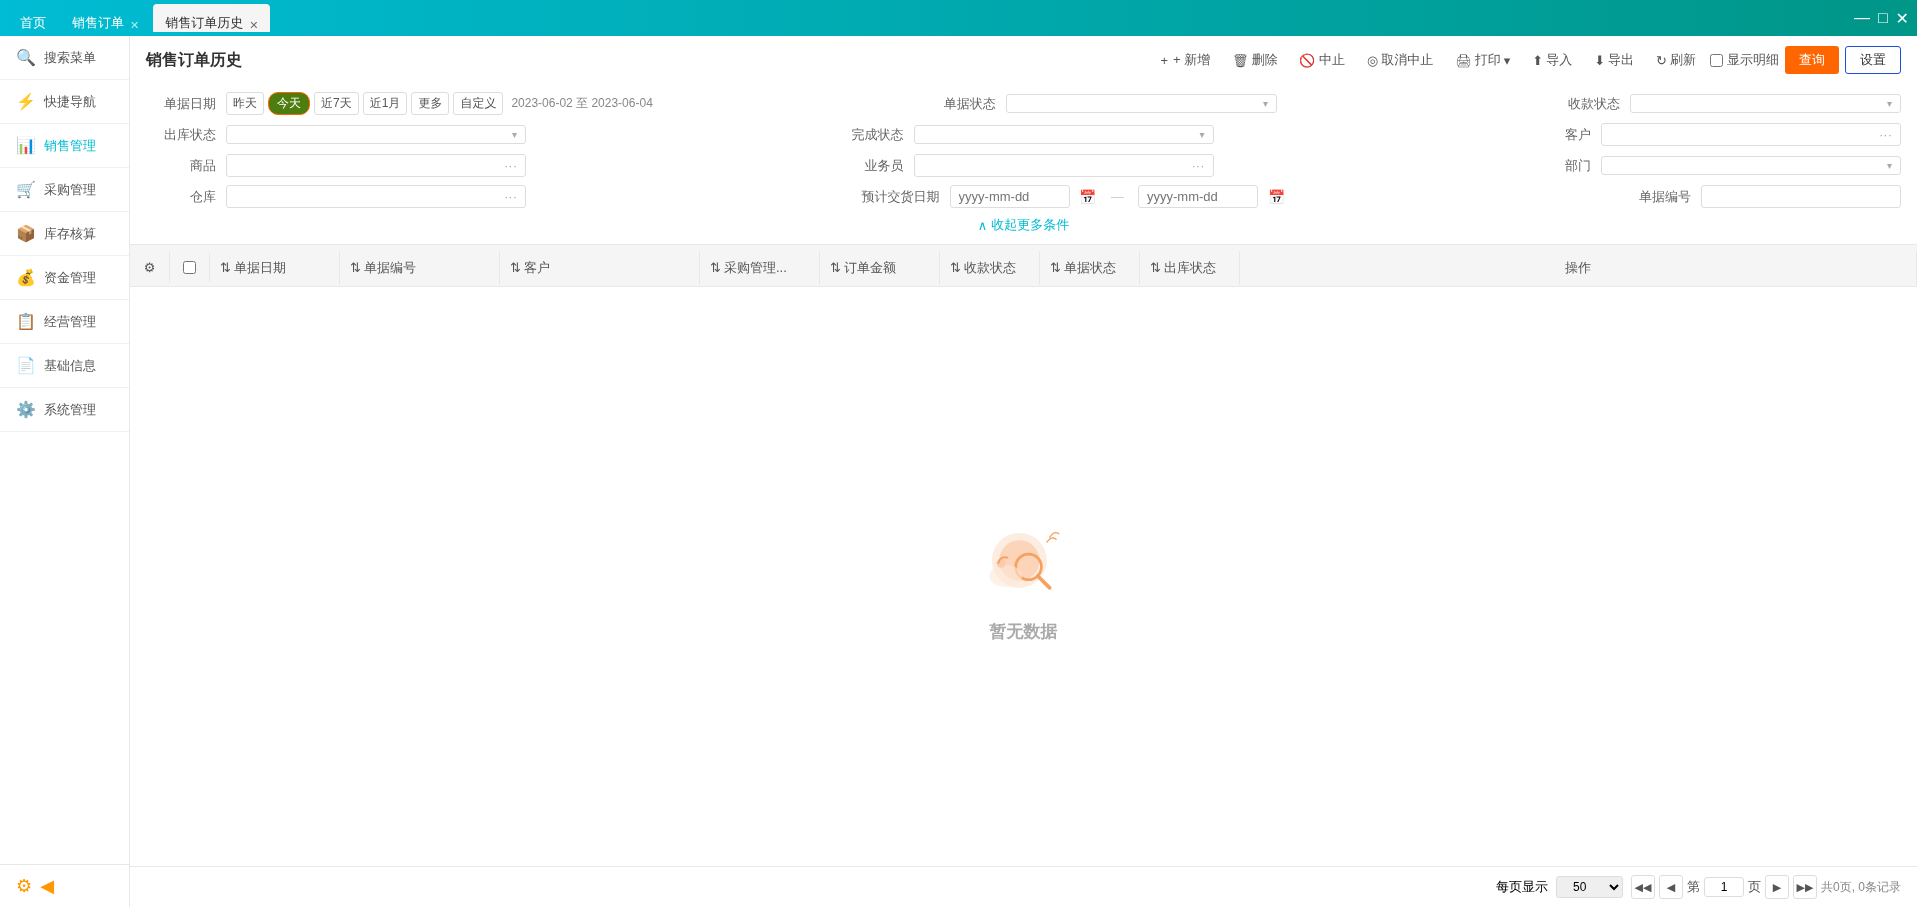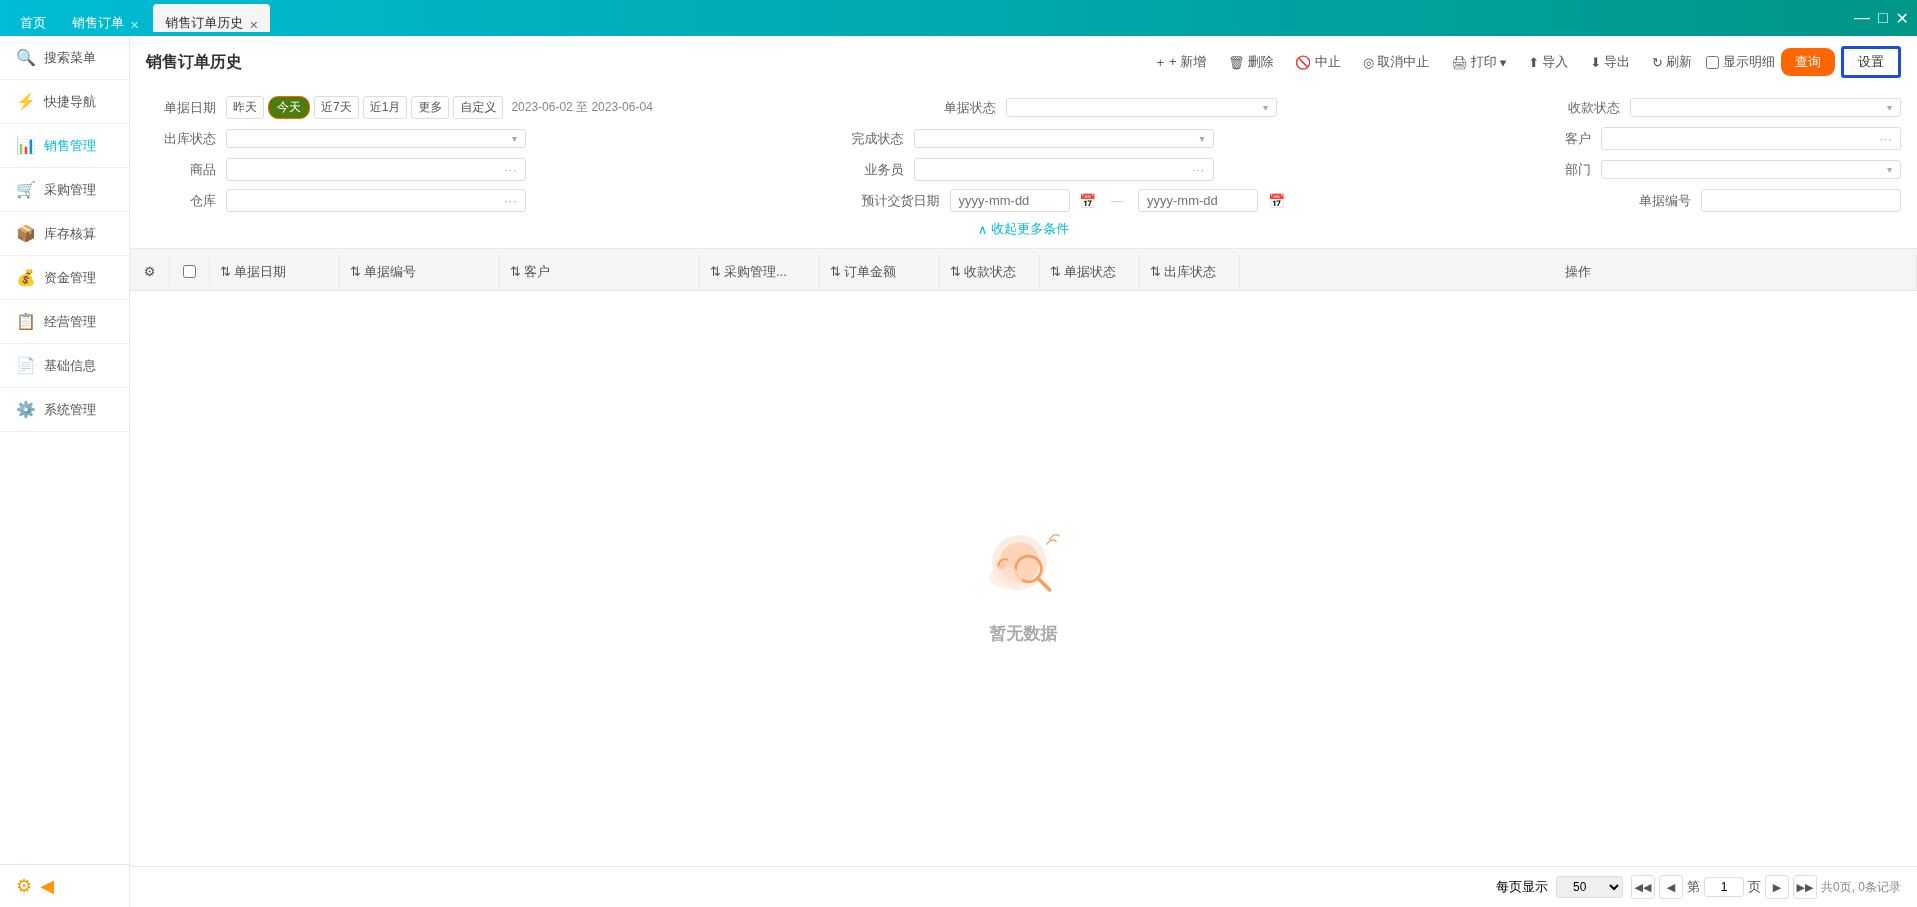--- a/index.html
+++ b/index.html
@@ -130,28 +130,28 @@
       cursor: pointer;
       color: #555;
       font-size: 12px;
       border-radius: 3px;
     }
     .btn-query {
       background: #ff6600;
       color: white;
       border: none;
       padding: 5px 14px;
-      border-radius: 9px;
+      border-radius: 3px;
       cursor: pointer;
       font-size: 13px;
     }
     .btn-settings {
       background: white;
       color: #333;
-      border: 3px solid #1d4ed8;
+      border: 1px solid #1d4ed8;
       padding: 4px 14px;
       border-radius: 3px;
       cursor: pointer;
       font-size: 13px;
     }
     .display-toggle {
       display: flex;
       align-items: center;
       gap: 4px;
       font-size: 12px;

